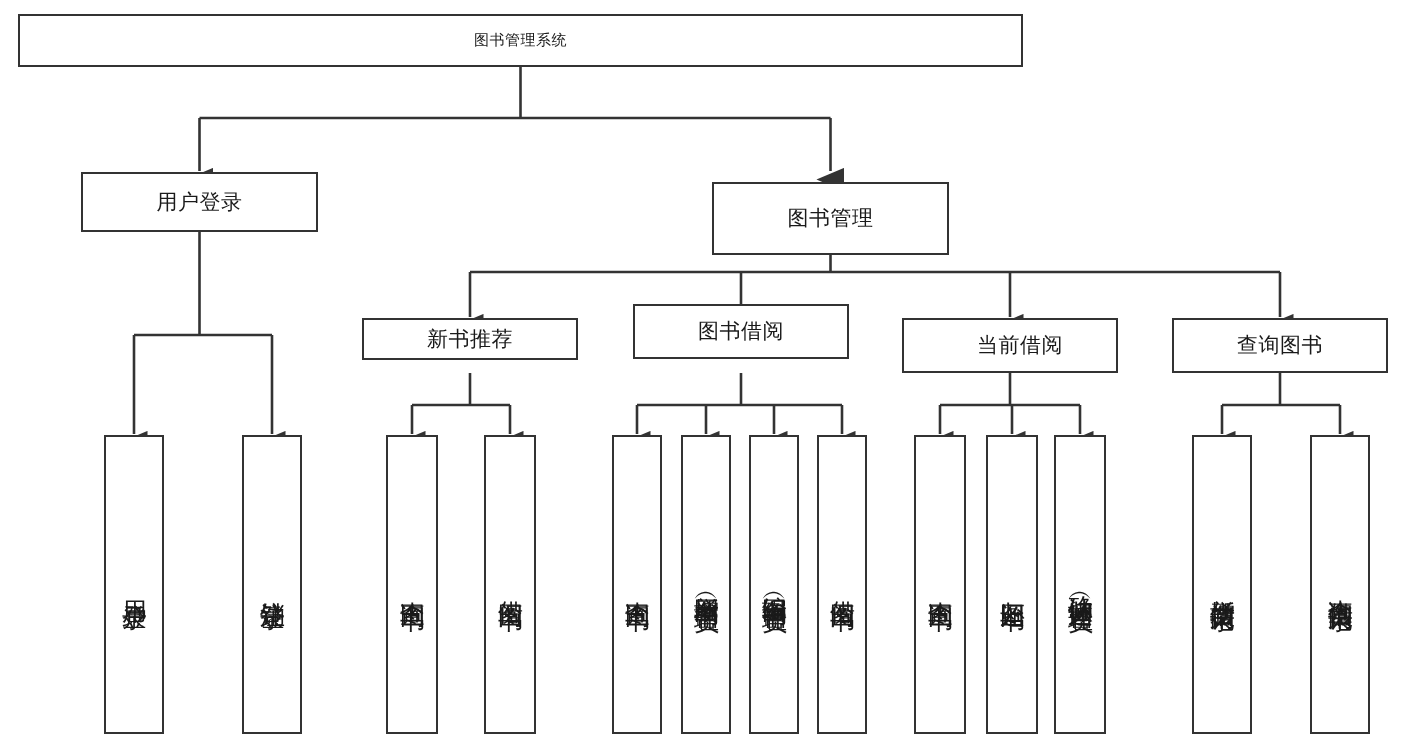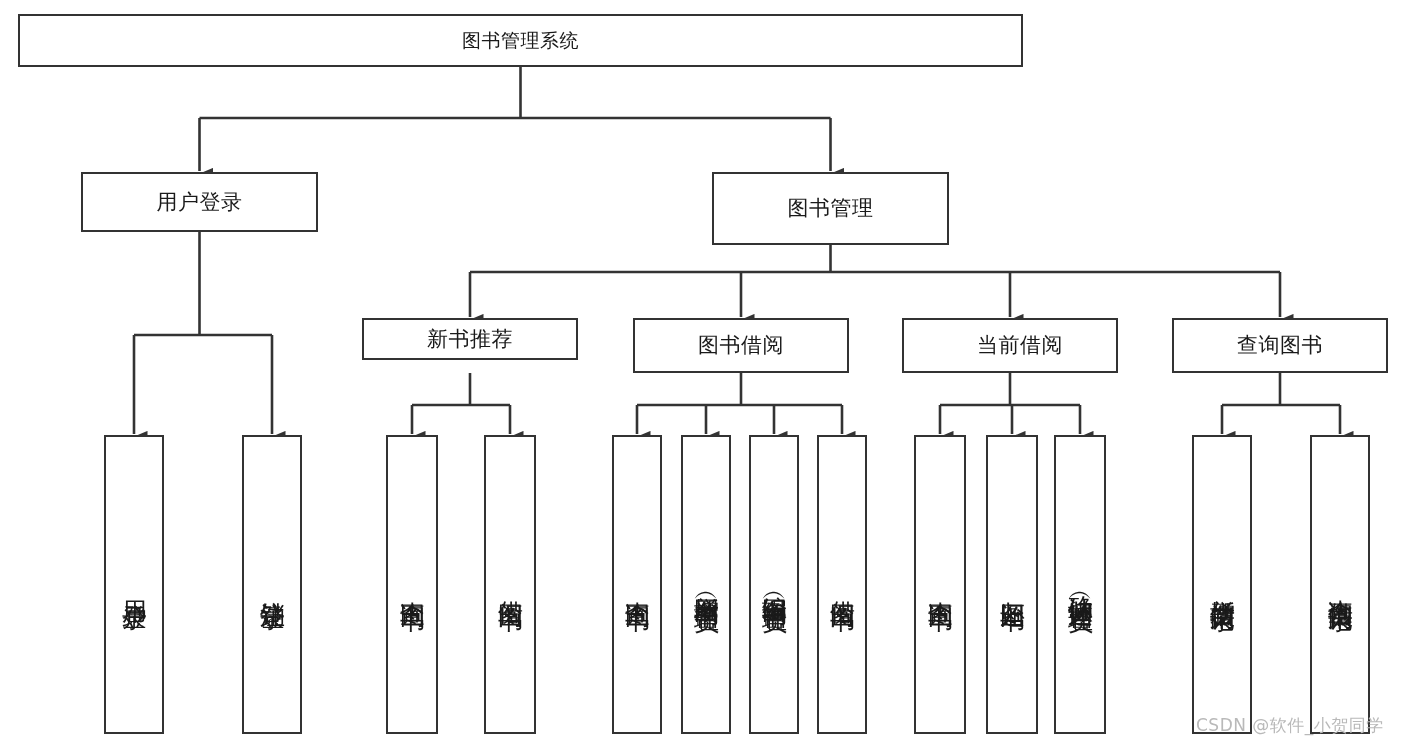--- a/index.html
+++ b/index.html
@@ -39,21 +39,21 @@
     color: #1a1a1a;
     line-height: 1.0;
     text-align: center;
     white-space: nowrap;
   }
   .node.horiz .label {
     font-size: 21px;
     letter-spacing: 0.5px;
   }
   .node.root .label {
-    font-size: 19px;
+    font-size: 15px;
   }
   .node.vert {
     align-items: center;
     justify-content: center;
   }
   .node.vert .label {
     writing-mode: vertical-rl;
     text-orientation: upright;
     font-size: 25px;
     line-height: 1.12;
@@ -116,27 +116,27 @@
       </g>
   </svg>
 
   <div id="nodes-layer">
       <div class="node horiz root" style="left: 18px; top: 14px; width: 1005px; height: 53px; border-color: rgb(51, 51, 51); background: rgb(255, 255, 255);">
         <span class="label" style="color: rgb(26, 26, 26);">图书管理系统</span>
       </div>
       <div class="node horiz" style="left: 81px; top: 172px; width: 237px; height: 60px; border-color: rgb(51, 51, 51); background: rgb(255, 255, 255);">
         <span class="label" style="color: rgb(26, 26, 26);">用户登录</span>
       </div>
-      <div class="node horiz" style="left: 712px; top: 172px; width: 237px; height: 73px; border-color: rgb(51, 51, 51); background: rgb(255, 255, 255);">
+      <div class="node horiz" style="left: 712px; top: 182px; width: 237px; height: 73px; border-color: rgb(51, 51, 51); background: rgb(255, 255, 255);">
         <span class="label" style="color: rgb(26, 26, 26);">图书管理</span>
       </div>
       <div class="node horiz" style="left: 362px; top: 318px; width: 216px; height: 42px; border-color: rgb(51, 51, 51); background: rgb(255, 255, 255);">
         <span class="label" style="color: rgb(26, 26, 26);">新书推荐</span>
       </div>
-      <div class="node horiz" style="left: 633px; top: 318px; width: 216px; height: 55px; border-color: rgb(51, 51, 51); background: rgb(255, 255, 255);">
+      <div class="node horiz" style="left: 633px; top: 304px; width: 216px; height: 55px; border-color: rgb(51, 51, 51); background: rgb(255, 255, 255);">
         <span class="label" style="color: rgb(26, 26, 26);">图书借阅</span>
       </div>
       <div class="node horiz" style="left: 902px; top: 318px; width: 216px; height: 55px; border-color: rgb(51, 51, 51); background: rgb(255, 255, 255); padding-left: 20px;">
         <span class="label" style="color: rgb(26, 26, 26);">当前借阅</span>
       </div>
       <div class="node horiz" style="left: 1172px; top: 318px; width: 216px; height: 55px; border-color: rgb(51, 51, 51); background: rgb(255, 255, 255);">
         <span class="label" style="color: rgb(26, 26, 26);">查询图书</span>
       </div>
       <div class="node vert" style="left: 104px; top: 435px; width: 60px; height: 299px; border-color: rgb(51, 51, 51); background: rgb(255, 255, 255);">
         <span class="label" style="color: rgb(26, 26, 26);">用户登录</span>
@@ -172,15 +172,14 @@
         <span class="label" style="color: rgb(26, 26, 26);">确认归还（管理员）</span>
       </div>
       <div class="node vert" style="left: 1192px; top: 435px; width: 60px; height: 299px; border-color: rgb(51, 51, 51); background: rgb(255, 255, 255);">
         <span class="label" style="color: rgb(26, 26, 26);">新增借阅记录</span>
       </div>
       <div class="node vert" style="left: 1310px; top: 435px; width: 60px; height: 299px; border-color: rgb(51, 51, 51); background: rgb(255, 255, 255);">
         <span class="label" style="color: rgb(26, 26, 26);">查询借阅记录</span>
       </div>
     </div>
 
-  <div class="watermark" style="left:1196px; top:714px;">CSDN @软件_小贺同学</div>
 
 </div>
 
 </body></html>

